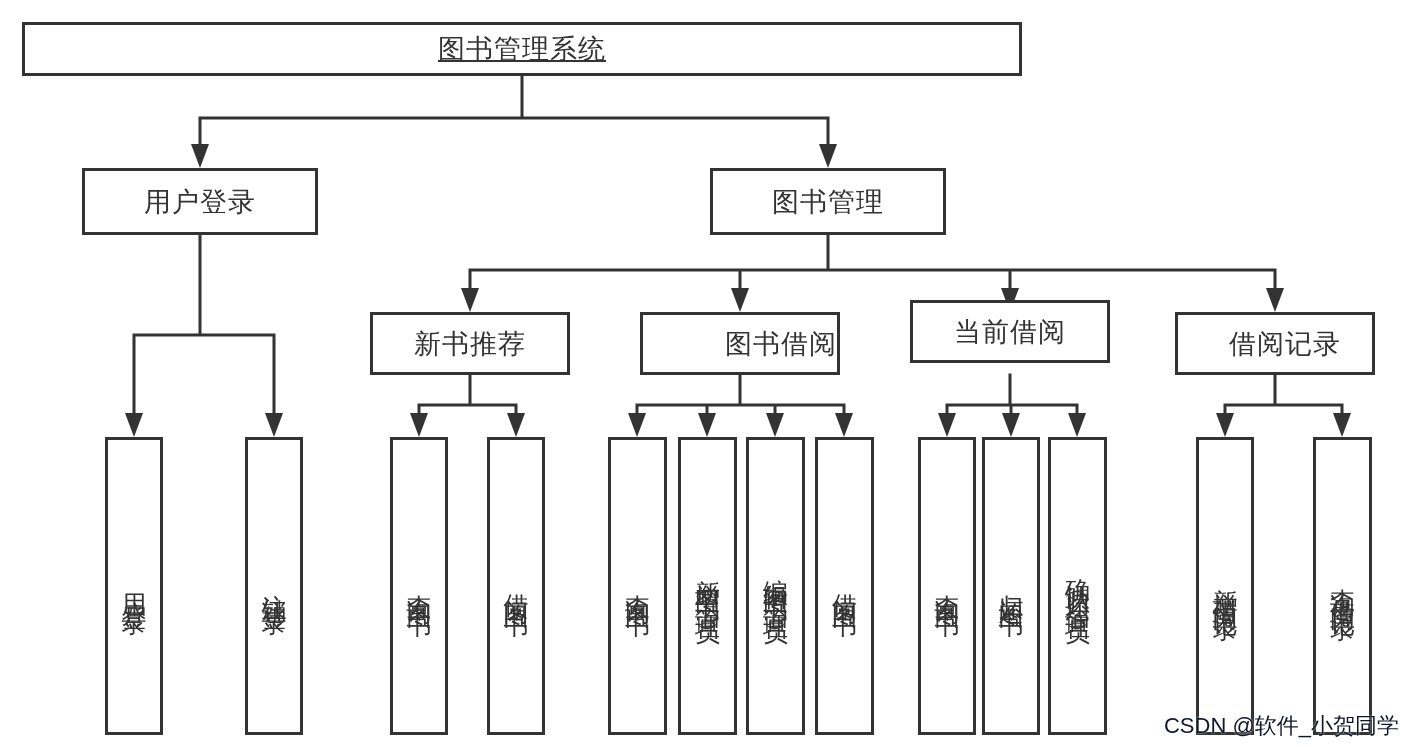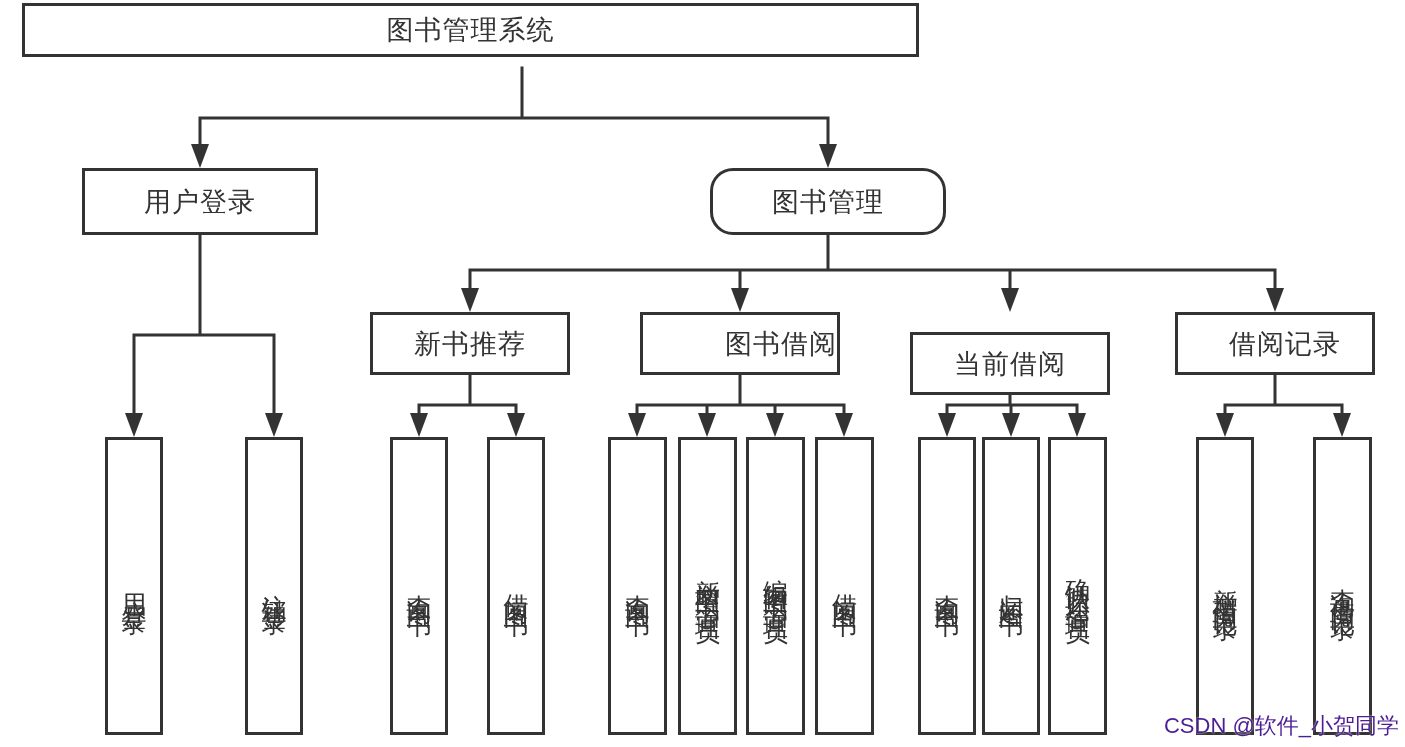--- a/index.html
+++ b/index.html
@@ -36,21 +36,21 @@
     letter-spacing: 6px;
     line-height: 1;
     white-space: nowrap;
   }
   #watermark {
     position: absolute;
     right: 6px;
     top: 711px;
     z-index: 3;
     font-size: 22px;
-    color: #4c1d95;
+    color: #0f172a;
     text-shadow: 0 0 2px #ffffff;
     white-space: nowrap;
     text-align: right;
   }
 </style>
 </head>
 <body>
 
 <div id="canvas">
 
@@ -87,38 +87,38 @@
       <polygon points="766,413 784,413 775,437"></polygon>
       <polygon points="835,413 853,413 844,437"></polygon>
       <polygon points="938,413 956,413 947,437"></polygon>
       <polygon points="1002,413 1020,413 1011,437"></polygon>
       <polygon points="1068,413 1086,413 1077,437"></polygon>
       <polygon points="1216,413 1234,413 1225,437"></polygon>
       <polygon points="1333,413 1351,413 1342,437"></polygon>
     </g>
   </svg>
 
-  <div class="node h-node" style="left:22px; top:3px; width:897px; height:54px;">
+  <div class="node h-node" style="left:22px; top:22px; width:1000px; height:54px;text-decoration:underline;">
     <span>图书管理系统</span>
   </div>
 
   <div class="node h-node" style="left:82px; top:168px; width:236px; height:67px;">
     <span>用户登录</span>
   </div>
-  <div class="node h-node" style="left:710px; top:168px; width:236px; height:67px;border-radius:23px;">
+  <div class="node h-node" style="left:710px; top:168px; width:236px; height:67px;">
     <span>图书管理</span>
   </div>
 
   <div class="node h-node" style="left:370px; top:312px; width:200px; height:63px;">
     <span>新书推荐</span>
   </div>
   <div class="node h-node" style="left:640px; top:312px; width:200px; height:63px;justify-content:flex-end;">
     <span>图书借阅</span>
   </div>
-  <div class="node h-node" style="left:910px; top:332px; width:200px; height:63px;text-align:right;">
+  <div class="node h-node" style="left:910px; top:300px; width:200px; height:63px;text-align:right;">
     <span>当前借阅</span>
   </div>
   <div class="node h-node" style="left:1175px; top:312px; width:200px; height:63px;padding-left:20px;">
     <span>借阅记录</span>
   </div>
 
   <div class="node v-node" style="left:105px; top:437px; width:58px; height:298px;">
     <span class="vtext">用户登录</span>
   </div>
   <div class="node v-node" style="left:245px; top:437px; width:58px; height:298px;">

